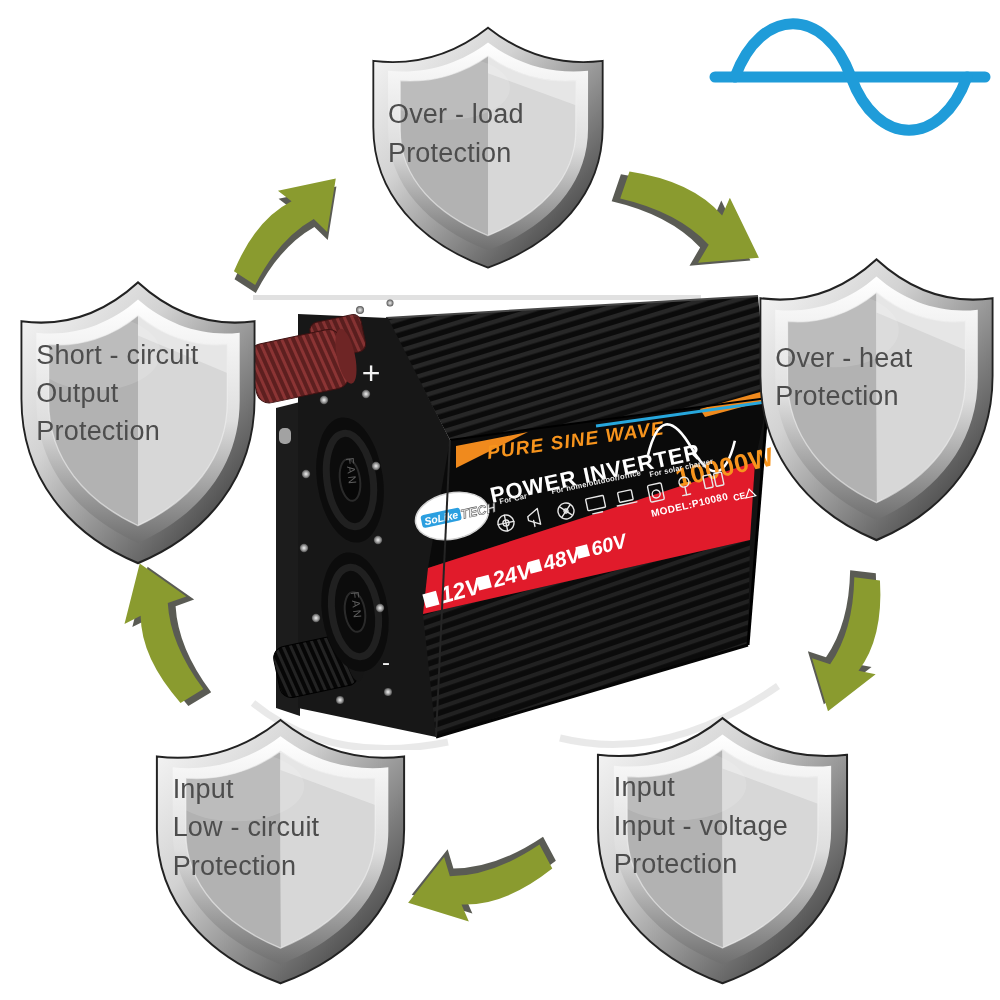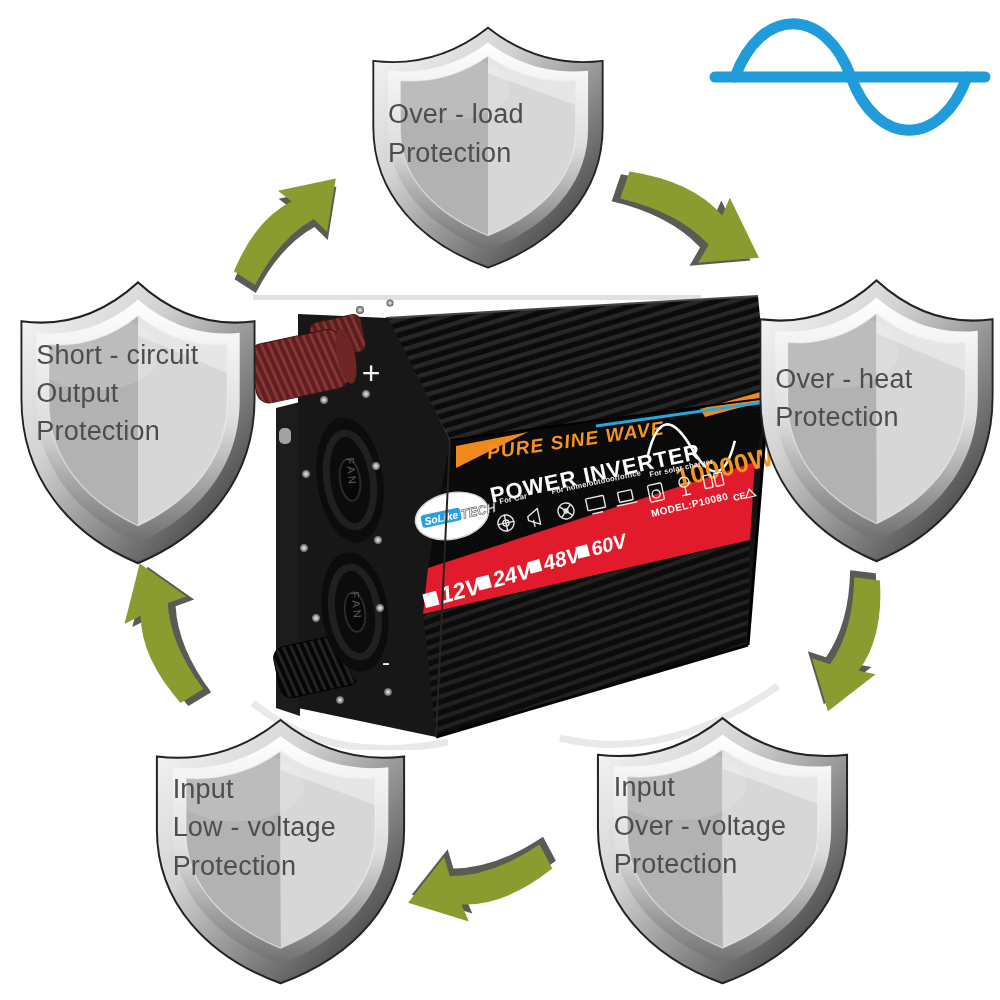--- a/index.html
+++ b/index.html
@@ -246,21 +246,21 @@
     <svg viewBox="0 0 200 200" preserveAspectRatio="none">
         <use href="#shieldShape"></use>
       </svg>
     <div class="badge-label lines2">
       <span>Over - load</span>
       <span>Protection</span>
       <span></span>
     </div>
   </div>
 
-  <div class="badge" style="left:753px;top:276px;width:247px;height:288px;">
+  <div class="badge" style="left:753px;top:255px;width:247px;height:288px;">
     <svg viewBox="0 0 200 200" preserveAspectRatio="none">
         <use href="#shieldShape"></use>
       </svg>
     <div class="badge-label lines2">
       <span>Over - heat</span>
       <span>Protection</span>
       <span></span>
     </div>
   </div>
 
@@ -274,29 +274,29 @@
       <span>Protection</span>
     </div>
   </div>
 
   <div class="badge" style="left:149px;top:716px;width:263px;height:270px;">
     <svg viewBox="0 0 200 200" preserveAspectRatio="none">
         <use href="#shieldShape"></use>
       </svg>
     <div class="badge-label lines3">
       <span>Input</span>
-      <span>Low - voltage</span>
+      <span>Low - circuit</span>
       <span>Protection</span>
     </div>
   </div>
 
   <div class="badge" style="left:590px;top:714px;width:265px;height:272px;">
     <svg viewBox="0 0 200 200" preserveAspectRatio="none">
         <use href="#shieldShape"></use>
       </svg>
     <div class="badge-label lines3">
       <span>Input</span>
-      <span>Over - voltage</span>
+      <span>Input - voltage</span>
       <span>Protection</span>
     </div>
   </div>
 
 </div>
 
 </body></html>

